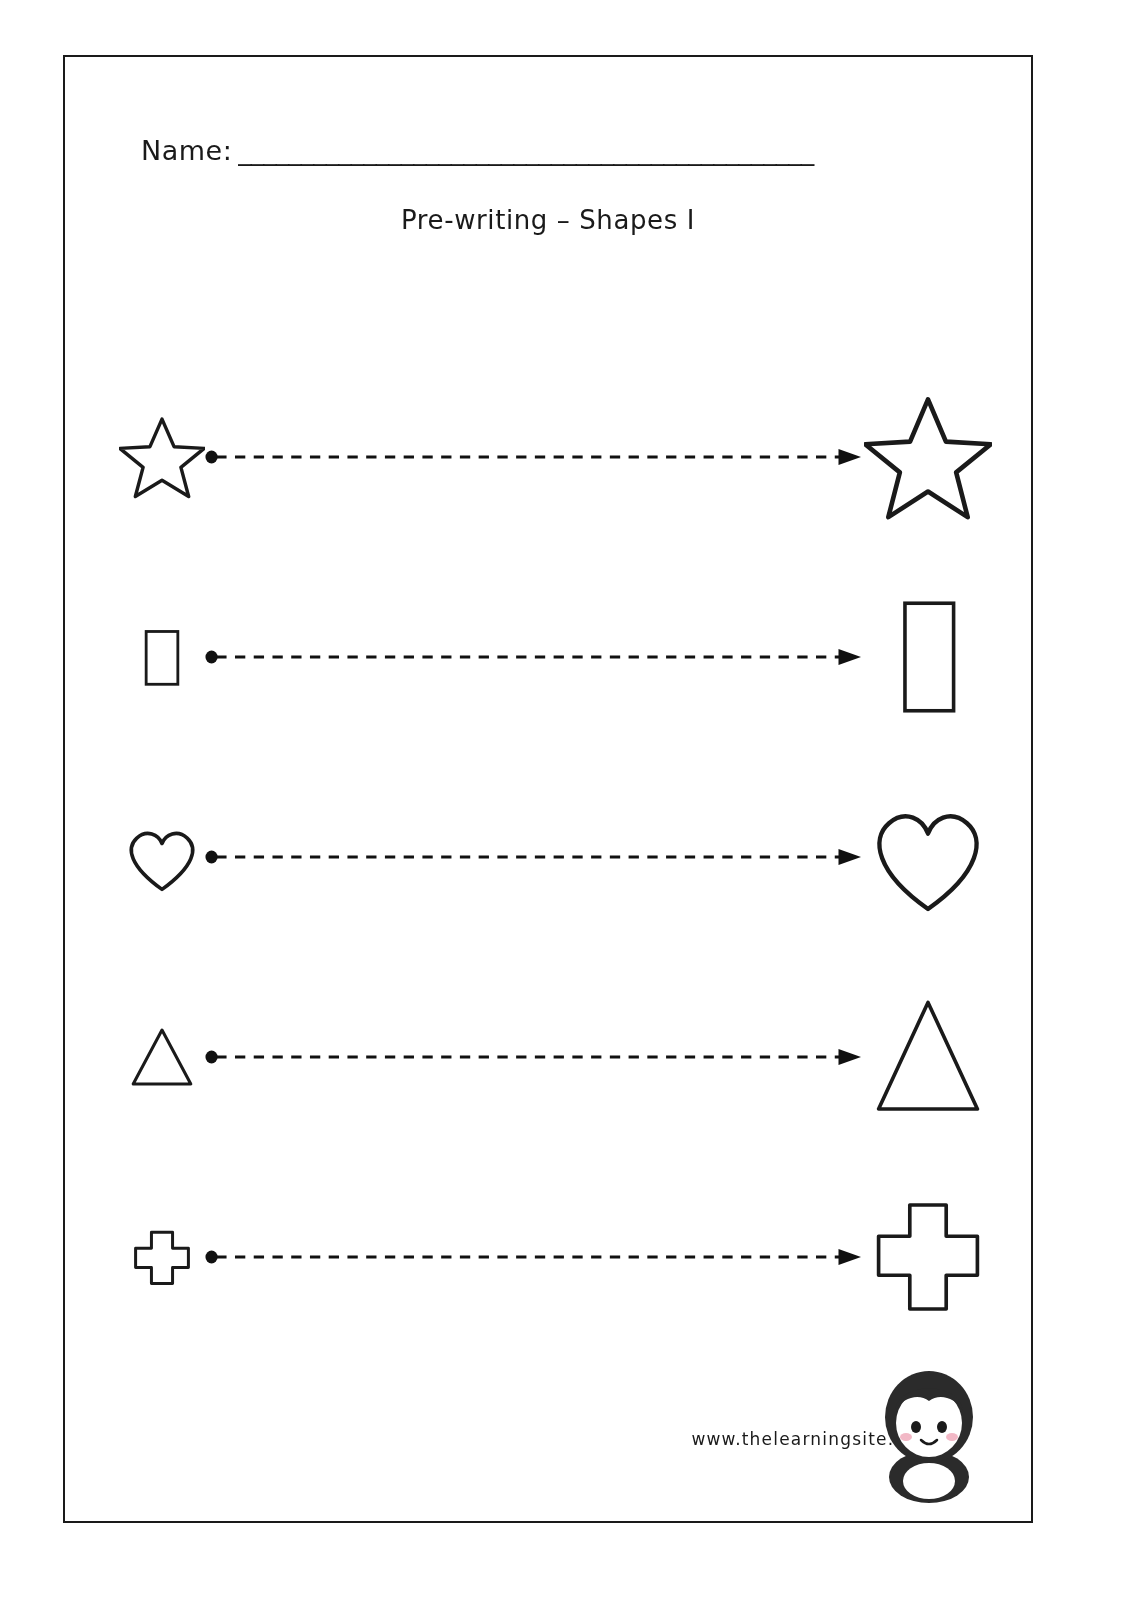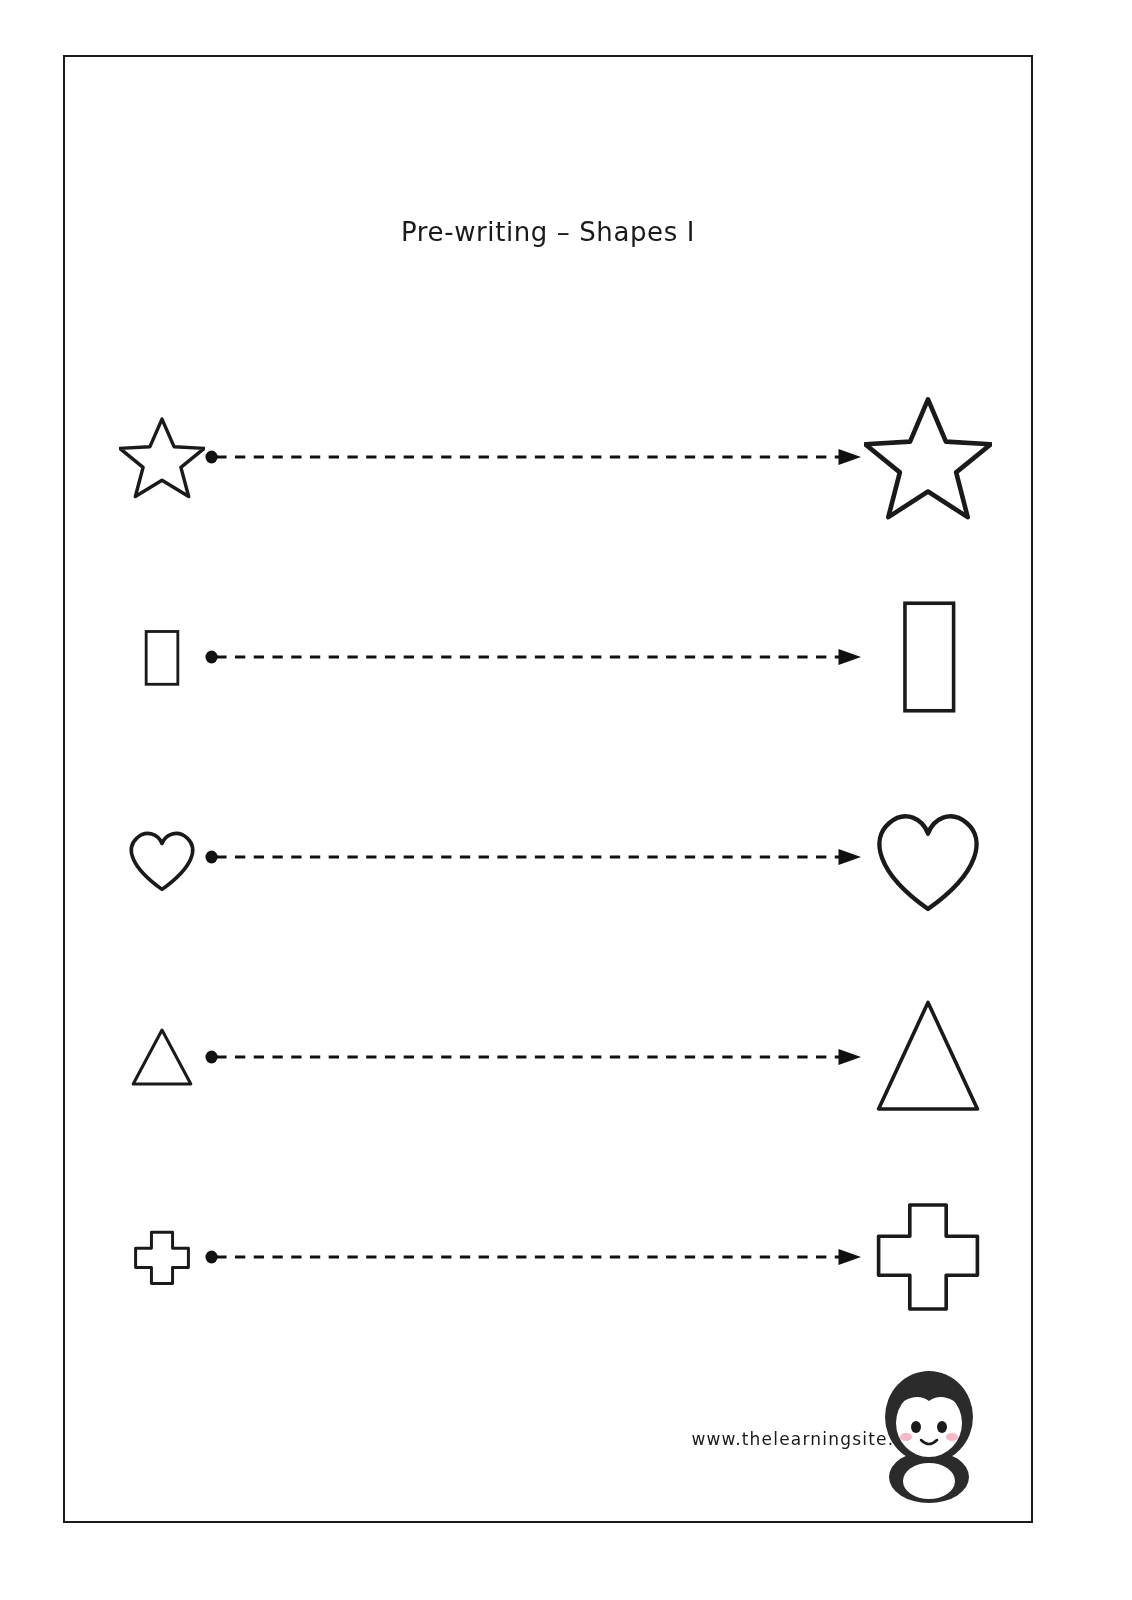--- a/index.html
+++ b/index.html
@@ -55,21 +55,20 @@
   
   .worksheet-title {
     position: absolute;
     top: 148px;
     left: 0;
     width: 100%;
     text-align: center;
     font-size: 26px;
     letter-spacing: 0.6px;
     color: #1a1a1a;
-    margin-top: 12px;
   }
   .worksheet-instructions {
     position: absolute;
     top: 222px;
     left: 0;
     width: 100%;
     text-align: center;
     font-size: 23px;
     letter-spacing: 0.3px;
     color: #1a1a1a;
@@ -134,20 +133,24 @@
     bottom: 16px;
     width: 120px;
     height: 160px;
   }
 </style>
 </head>
 <body>
 
 <div class="page-frame">
 
+  <div class="name-row">
+    <span class="name-label">Name:</span>
+    <span class="name-blank">______________________________________________</span>
+  </div>
 
   <div class="worksheet-title">Pre-writing – Shapes I</div>
 
 
   <div class="rows">
 
     <div class="shape-row">
       <div class="small-shape">
         <svg viewBox="0 0 100 100" width="86" height="86" aria-hidden="true">
           <polygon points="50,6 64,38 99,40 72,62 81,96 50,77 19,96 28,62 1,40 36,38" fill="#ffffff" stroke="#1a1a1a" stroke-width="4" stroke-linejoin="round"></polygon>

